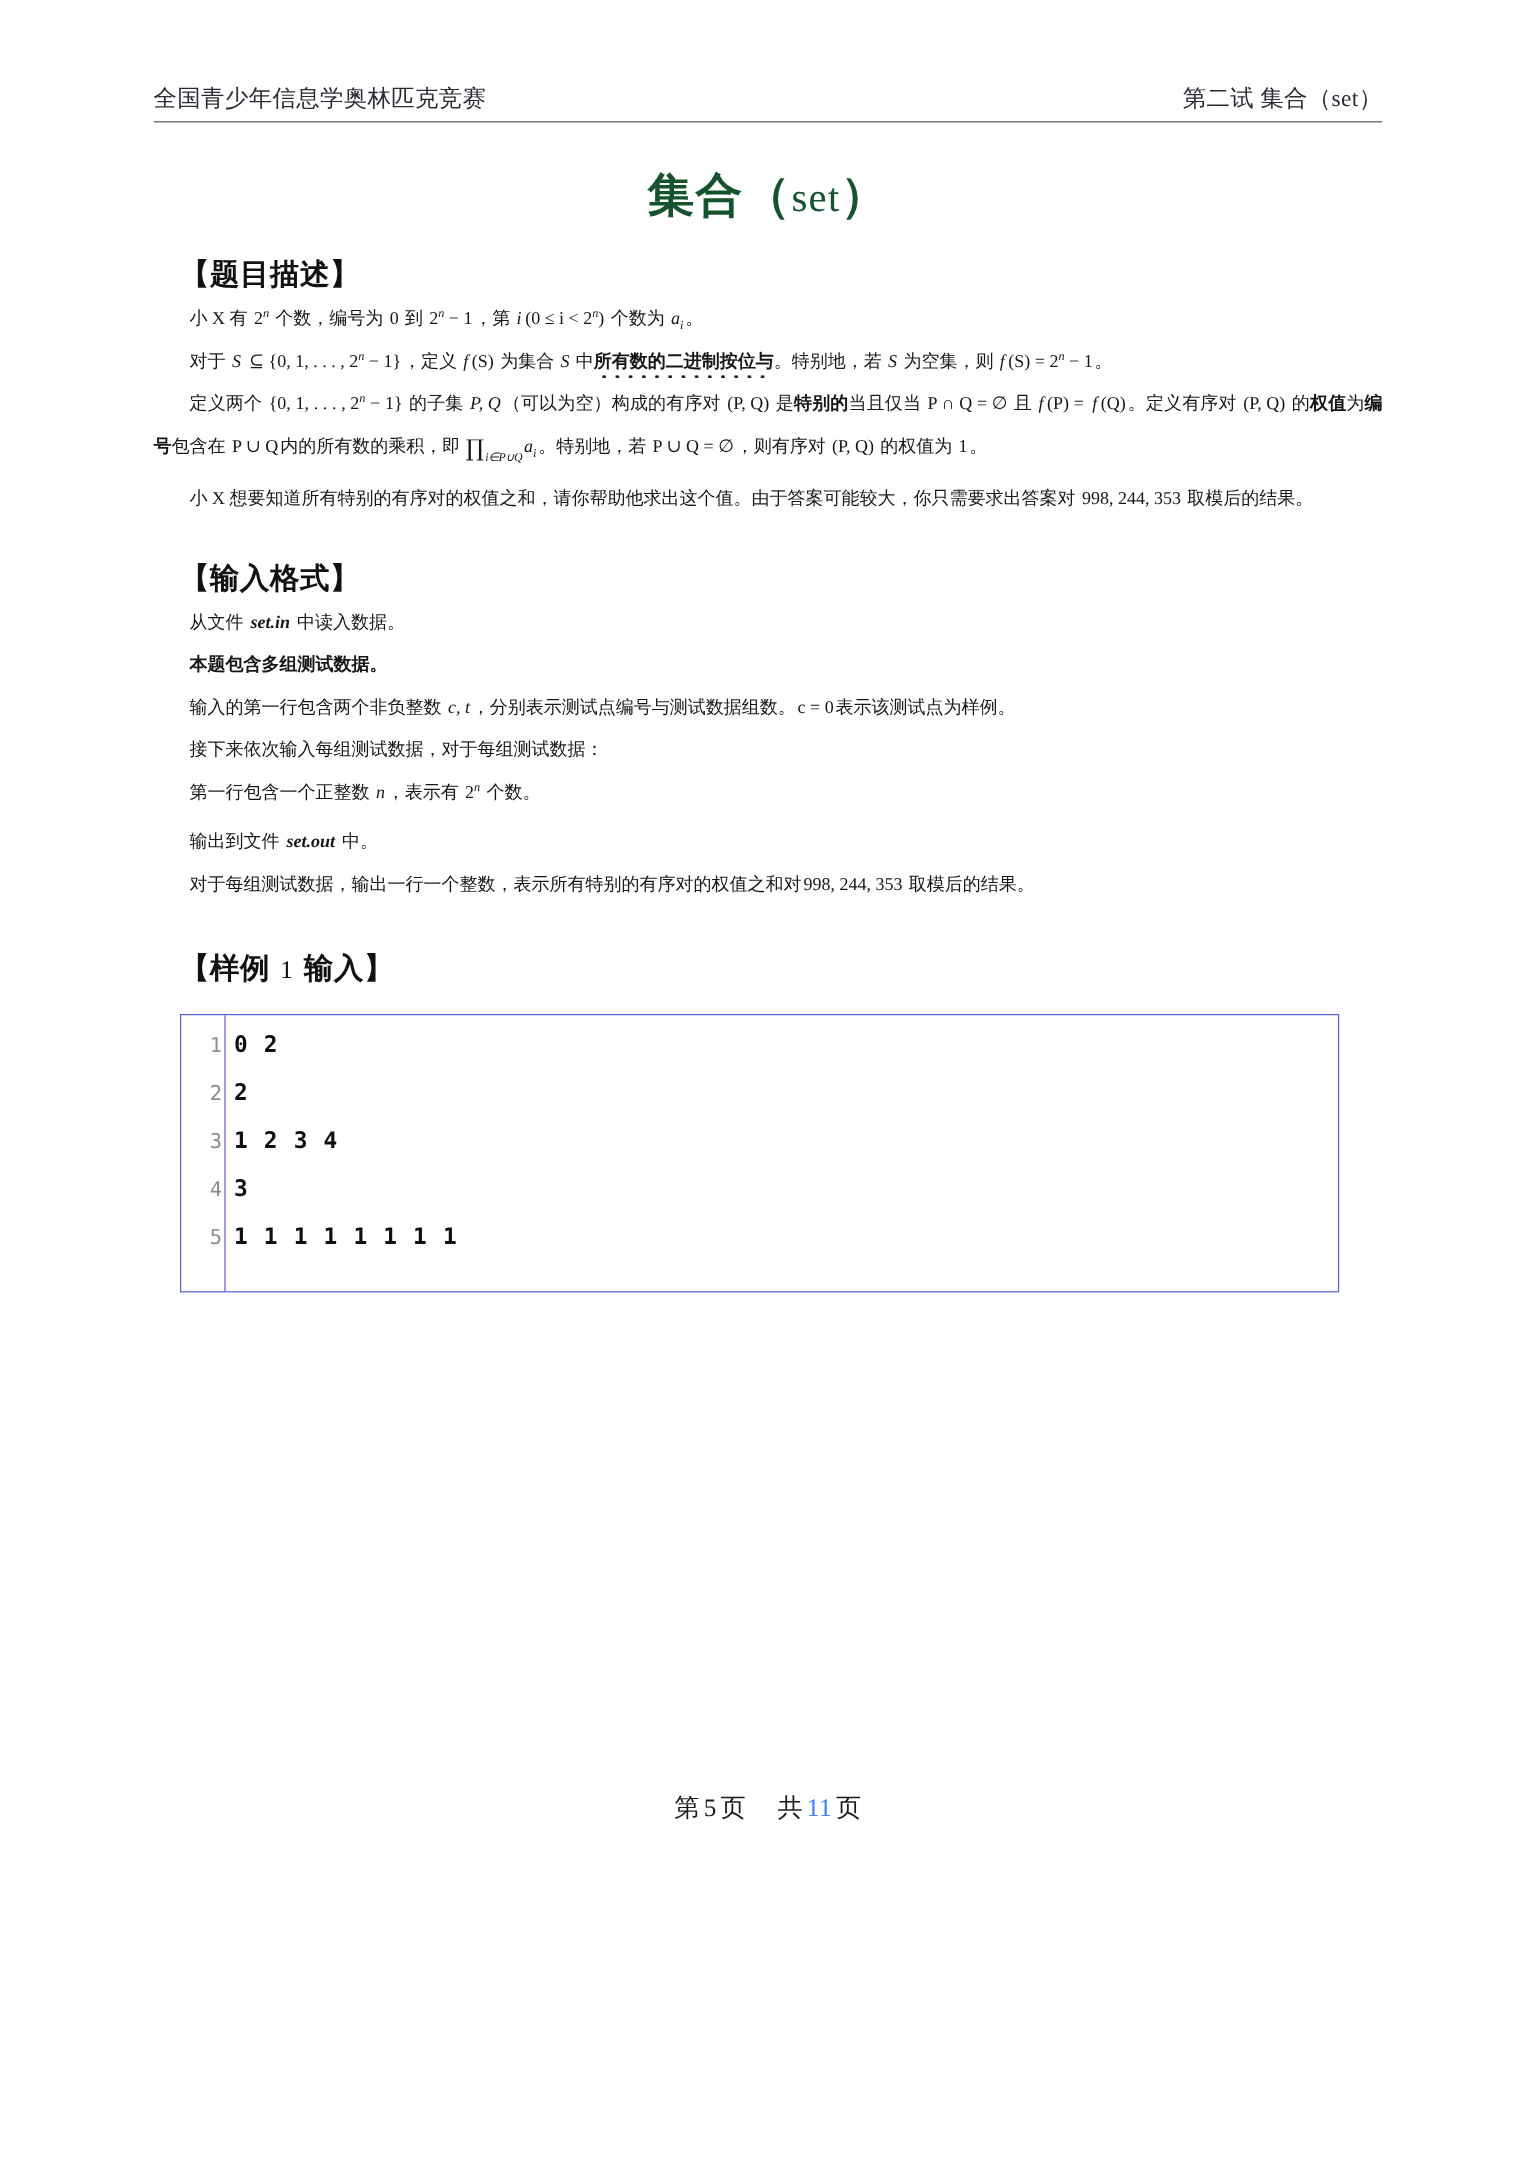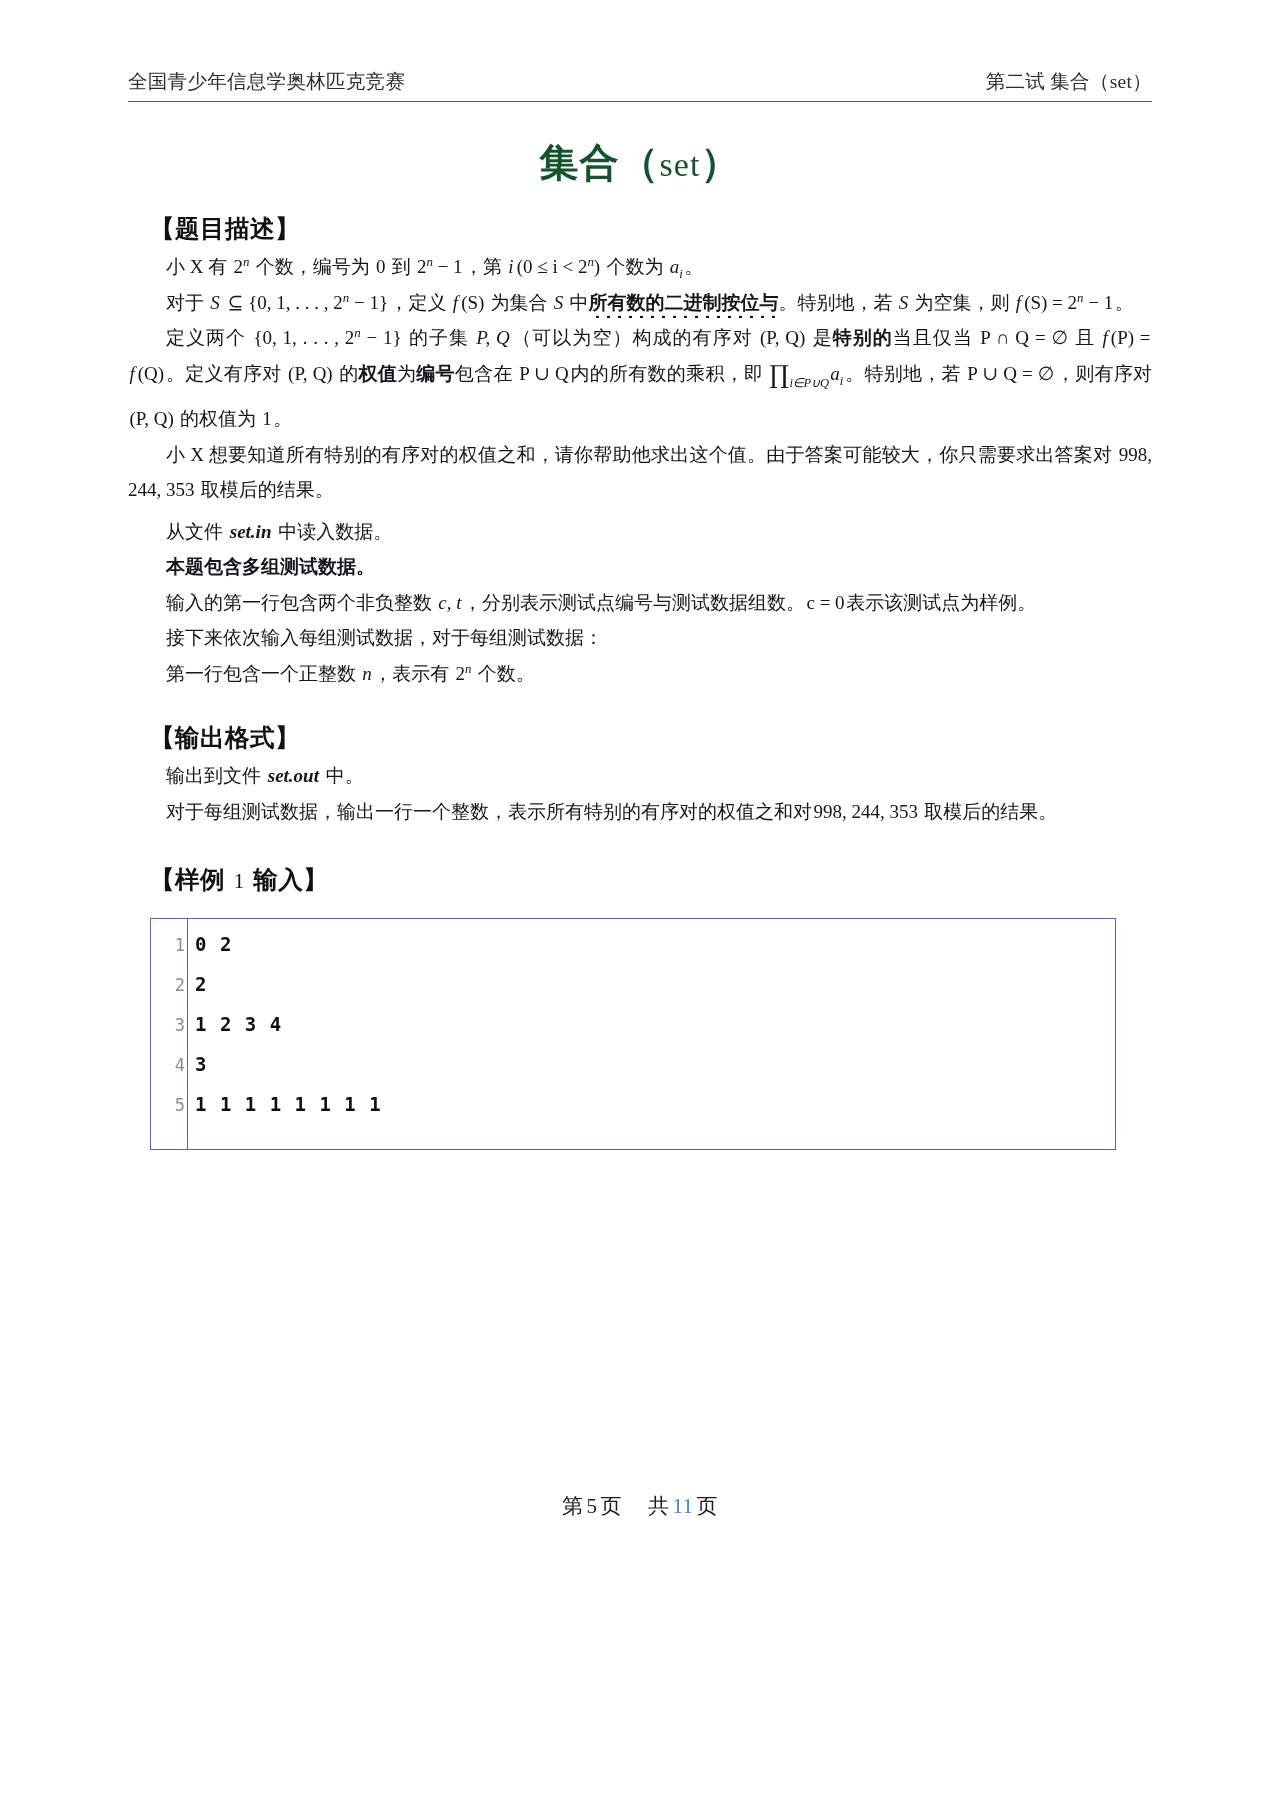--- a/index.html
+++ b/index.html
@@ -79,21 +79,21 @@
   }
   .sec-head .num {
     font-family: "Liberation Serif", serif;
     font-weight: 400;
     font-size: 21px;
     padding: 0 2px;
   }
   .block { margin: 0 0 6px 0; }
   p.para {
     margin: 0;
-    font-size: 19px;
+    font-size: 15px;
     line-height: 35.5px;
     text-align: justify;
     text-justify: inter-character;
     color: #16161a;
   }
   p.indent { text-indent: 2em; }
 
   
   .m {
     font-family: "Liberation Serif", "DejaVu Serif", serif;
@@ -240,35 +240,35 @@
     <div class="block">
       <p class="para indent"><span>小 X 有 </span><span class="mr"><span>2</span><sup>n</sup></span><span> 个数，编号为 </span><span class="mr">0</span><span> 到 </span><span class="mr"><span>2</span><sup>n</sup><span> − 1</span></span><span>，第 </span><span class="m">i</span><span class="mr"><span>(0 ≤ i &lt; 2</span><sup>n</sup><span>)</span></span><span> 个数为 </span><span class="m"><span>a</span><sub>i</sub></span><span>。</span></p>
 
       <p class="para indent"><span>对于 </span><span class="m">S</span><span class="mr"><span> ⊆ {0, 1, . . . , 2</span><sup>n</sup><span> − 1}</span></span><span>，定义 </span><span class="m">f</span><span class="mr">(S)</span><span> 为集合 </span><span class="m">S</span><span> 中</span><span class="dotted">所有数的二进制按位与</span><span>。特别</span><span>地，若 </span><span class="m">S</span><span> 为空集，则 </span><span class="m">f</span><span class="mr"><span>(S) = 2</span><sup>n</sup><span> − 1</span></span><span>。</span></p>
 
       <p class="para indent"><span>定义两个 </span><span class="mr"><span>{0, 1, . . . , 2</span><sup>n</sup><span> − 1}</span></span><span> 的子集 </span><span class="m">P, Q</span><span>（可以为空）构成的有序对 </span><span class="mr">(P, Q)</span><span> 是</span><span class="bold-cn">特别的</span><span>当且仅当 </span><span class="mr">P ∩ Q = ∅</span><span> 且 </span><span class="m">f</span><span class="mr">(P) = </span><span class="m">f</span><span class="mr">(Q)</span><span>。定义有序对 </span><span class="mr">(P, Q)</span><span> 的</span><span class="bold-cn">权值</span><span>为</span><span class="bold-cn">编号</span><span>包含在 </span><span class="mr">P ∪ Q</span><span>内的所有数的乘积，即 </span><span class="prod">∏</span><span class="prod-sub">i∈P∪Q</span><span class="m"><span>a</span><sub>i</sub></span><span>。特别地，若 </span><span class="mr">P ∪ Q = ∅</span><span>，则有序对 </span><span class="mr">(P, Q)</span><span> 的权值为 </span><span class="mr">1</span><span>。</span></p>
 
       <p class="para indent"><span>小 X 想要知道所有特别的有序对的权值之和，请你帮助他求出这个值。由于答案</span><span>可能较大，你只需要求出答案对 </span><span class="mr">998, 244, 353</span><span> 取模后的结果。</span></p>
     </div>
 
+    <div class="sec-head" style="margin-top:30px;">【输入格式】</div>
 
     <div class="block">
       <p class="para indent"><span>从文件 </span><span class="bolditalic">set.in</span><span> 中读入数据。</span></p>
 
       <p class="para indent bold-cn">本题包含多组测试数据。</p>
 
       <p class="para indent"><span>输入的第一行包含两个非负整数 </span><span class="m">c, t</span><span>，分别表示测试点编号与测试数据组数。</span><span class="mr">c = 0</span><span>表示该测试点为样例。</span></p>
 
       <p class="para indent">接下来依次输入每组测试数据，对于每组测试数据：</p>
 
       <p class="para indent"><span>第一行包含一个正整数 </span><span class="m">n</span><span>，表示有 </span><span class="mr"><span>2</span><sup>n</sup></span><span> 个数。</span></p>
 
     </div>
 
-    <div class="sec-head" style="margin-top:30px;">【输出格式】</div>
 
     <div class="block">
       <p class="para indent"><span>输出到文件 </span><span class="bolditalic">set.out</span><span> 中。</span></p>
 
       <p class="para indent"><span>对于每组测试数据，输出一行一个整数，表示所有特别的有序对的权值之和对</span><span class="mr">998, 244, 353</span><span> 取模后的结果。</span></p>
     </div>
 
     <div class="sec-head" style="margin-top:34px;"><span>【样例 </span><span class="num">1</span><span> 输入】</span></div>
 
     <div class="code-box">

